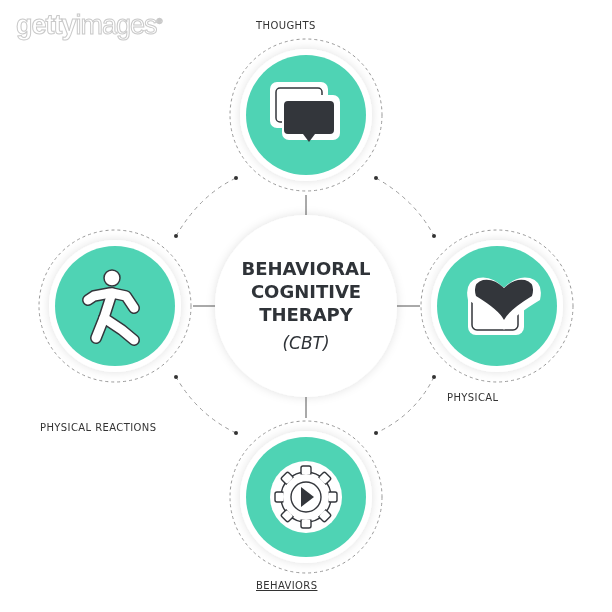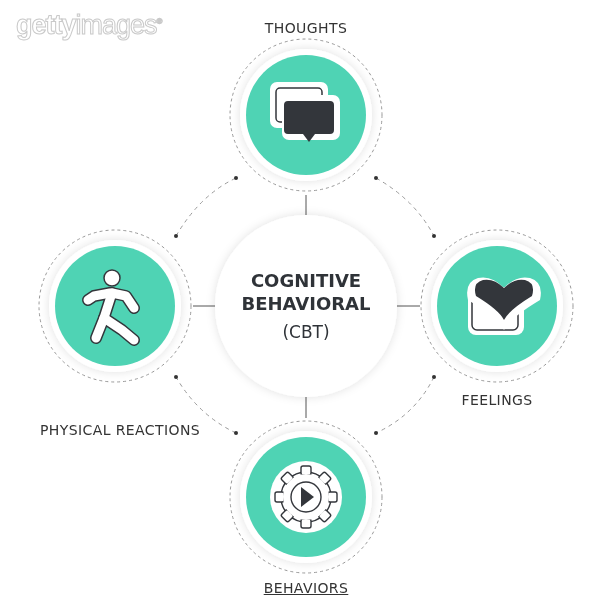--- a/index.html
+++ b/index.html
@@ -1,24 +1,24 @@
 <!DOCTYPE html>
 <html><head>
 <meta charset="utf-8">
 <style>
   html,body{margin:0;padding:0;background:#ffffff;}
   body{width:612px;height:612px;position:relative;overflow:hidden;font-family:"DejaVu Sans","Liberation Sans",sans-serif;}
   .watermark{position:absolute;left:16px;top:10px;font-family:Liberation Sans, sans-serif;font-size:27px;font-weight:bold;color:#fff;
     -webkit-text-stroke:1px #c9c9c9;letter-spacing:-1px;}
   .watermark .light{font-weight:normal;}
   svg.diagram{position:absolute;left:0;top:0;}
-  .label{position:absolute;font-size:14px;color:#333;letter-spacing:0.4px;text-align:center;white-space:nowrap;}
+  .label{position:absolute;font-size:10px;color:#333;letter-spacing:0.4px;white-space:nowrap;}
   .center-text{position:absolute;left:214px;top:214px;width:184px;height:184px;display:flex;flex-direction:column;align-items:center;justify-content:center;
     font-family:"DejaVu Sans",sans-serif;color:#2f3338;font-weight:bold;font-size:18px;line-height:23px;text-align:center;}
-  .center-text .sub{font-weight:normal;font-size:17px;margin-top:6px;}
+  .center-text .sub{font-weight:normal;font-size:17px;margin-top:6px;font-style:italic;}
 </style>
 </head>
 <body>
 
 <div class="watermark"><span>getty</span><span class="light">images</span><sup style="font-size:8px">®</sup></div>
 
 <svg class="diagram" width="612" height="612" viewBox="0 0 612 612">
   <defs>
     <filter id="sh" x="-30%" y="-30%" width="160%" height="160%">
       <feDropShadow dx="0" dy="0" stdDeviation="5" flood-color="#000" flood-opacity="0.12"></feDropShadow>
@@ -116,21 +116,22 @@
         <path d="M104 318 L122 330 L134 340"></path>
         <path d="M110 293 L94 296 L88 300"></path>
         <path d="M112 293 L126 296 L134 308"></path>
       </g>
       <circle cx="112" cy="278" r="8" fill="#fff" stroke="#33363b" stroke-width="1.5"></circle>
     </g>
   </g>
 </svg>
 
 <div class="center-text">
+  <div>BEHAVIORAL</div>
   <div>COGNITIVE</div>
-  <div>BEHAVIORAL</div>
+  <div>THERAPY</div>
   <div class="sub">(CBT)</div>
 </div>
 
 <div class="label" style="left:256px;top:20px;width:100px;">THOUGHTS</div>
-<div class="label" style="left:447px;top:392px;width:100px;">FEELINGS</div>
+<div class="label" style="left:447px;top:392px;width:100px;">PHYSICAL</div>
 <div class="label" style="left:256px;top:580px;width:100px;text-decoration:underline;">BEHAVIORS</div>
 <div class="label" style="left:40px;top:390px;width:150px;margin-top:32px;">PHYSICAL REACTIONS</div>
 
 </body></html>

